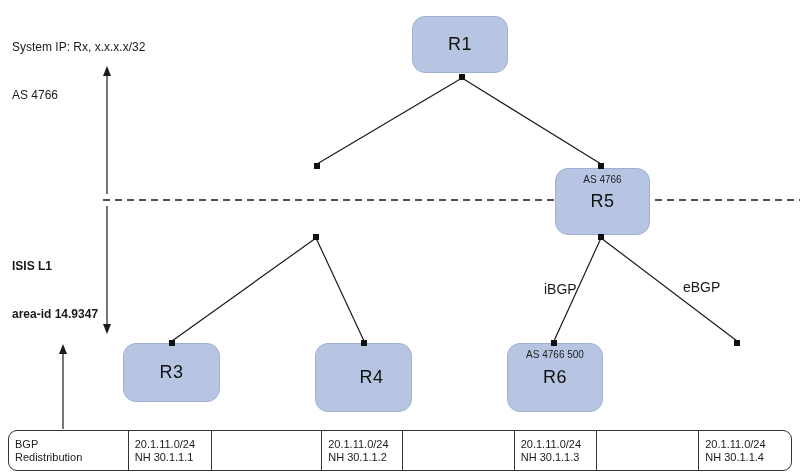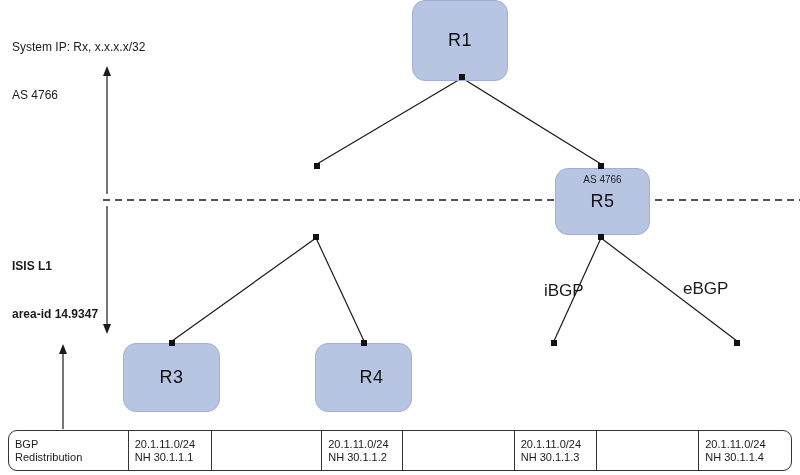--- a/index.html
+++ b/index.html
@@ -13,21 +13,21 @@
     background:#b7c5e3;border:1px solid #9fb0d4;
     display:flex;align-items:center;justify-content:center;
     box-sizing:border-box;
   }
   .node-main{font-size:18px;color:#111;letter-spacing:.5px;}
   .node-sub{
     position:absolute;top:5px;left:0;right:0;text-align:center;
     font-size:10px;color:#222;
   }
   .ann{position:absolute;font-size:12px;line-height:16px;white-space:pre;}
-  .edge-label{position:absolute;font-size:17px;}
+  .edge-label{position:absolute;font-size:14px;}
   #redistrib-table{
     position:absolute;left:8px;top:430px;width:784px;height:41px;
     display:flex;border:1px solid #333;border-radius:9px;
     box-sizing:border-box;background:#fff;
   }
   .tcell{
     box-sizing:border-box;height:100%;
     border-right:1px solid #333;
     display:flex;flex-direction:column;justify-content:center;
     padding-left:6px;font-size:11px;line-height:13px;white-space:nowrap;overflow:hidden;
@@ -58,32 +58,36 @@
       <polygon points="107,66 103,76 111,76" stroke="none"></polygon>
       <polygon points="107,334 103,324 111,324" stroke="none"></polygon>
     </g>
 
     <g stroke="#1a1a1a" stroke-width="1.2" fill="#1a1a1a">
       <line x1="63" y1="429" x2="63" y2="353"></line>
       <polygon points="63,344 59,354 67,354" stroke="none"></polygon>
     </g>
   </svg>
 
-  <div class="node" style="left:412px;top:0;width:96px;height:81px;">
+  <div class="node" style="left:412px;top:16px;width:96px;height:57px;">
     <span class="node-main">R1</span>
   </div>
   <div class="node" style="left:555px;top:168px;width:95px;height:67px;">
     <span class="node-sub">AS 4766</span>
     <span class="node-main">R5</span>
   </div>
-  <div class="node" style="left:123px;top:343px;width:97px;height:69px;">
+  <div class="node" style="left:123px;top:343px;width:97px;height:59px;">
     <span class="node-main">R3</span>
   </div>
   <div class="node" style="left:315px;top:343px;width:97px;height:69px;padding-left:16px;">
     <span class="node-main">R4</span>
+  </div>
+  <div class="node" style="left:507px;top:343px;width:96px;height:69px;">
+    <span class="node-sub">AS 4766 500</span>
+    <span class="node-main">R6</span>
   </div>
 
   <svg class="layer" viewBox="0 0 800 475" width="800" height="475">
     <g fill="#111">
       <rect x="459" y="74" width="6" height="6"></rect>
       <rect x="314" y="163" width="6" height="6"></rect>
       <rect x="598" y="163" width="6" height="6"></rect>
       <rect x="313" y="234" width="6" height="6"></rect>
       <rect x="598" y="234" width="6" height="6"></rect>
       <rect x="169" y="340" width="6" height="6"></rect>

